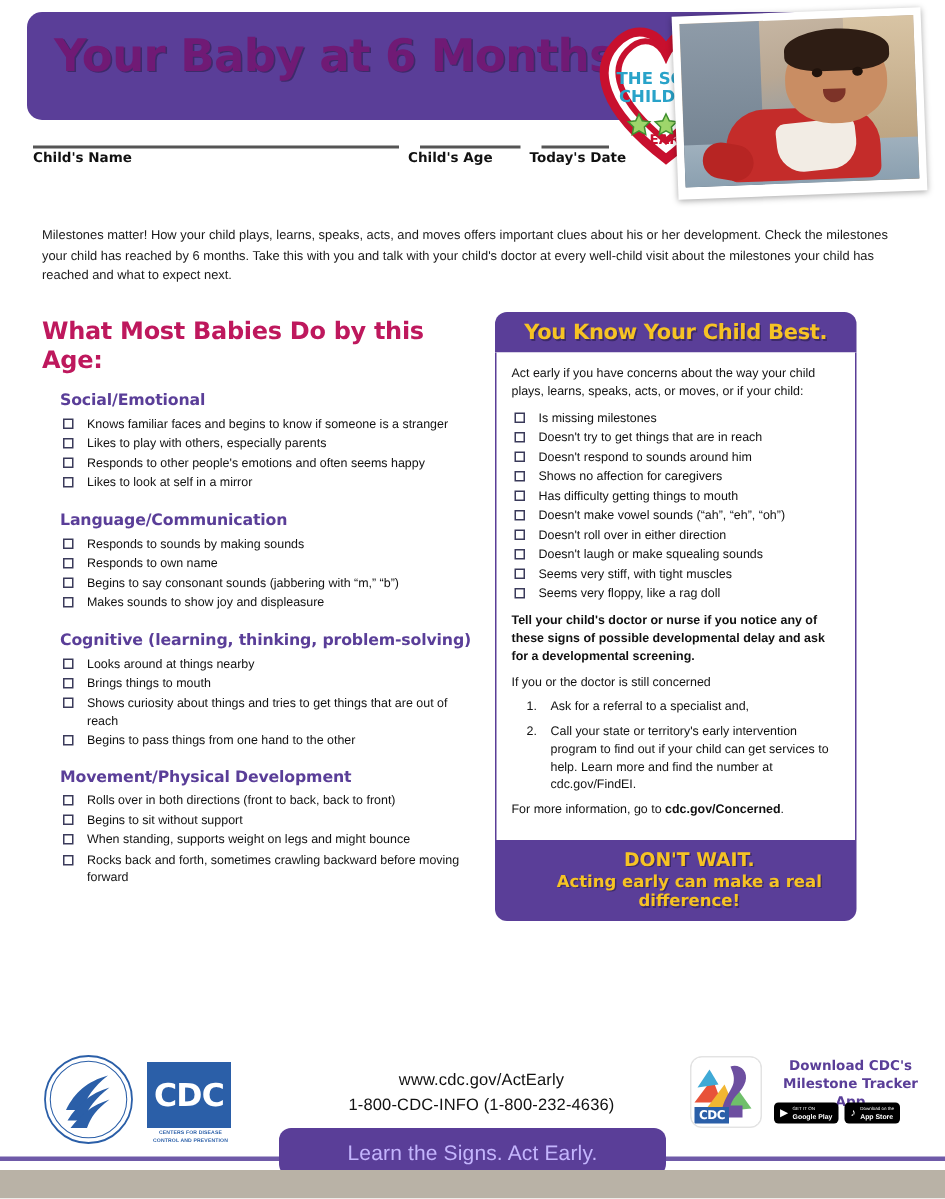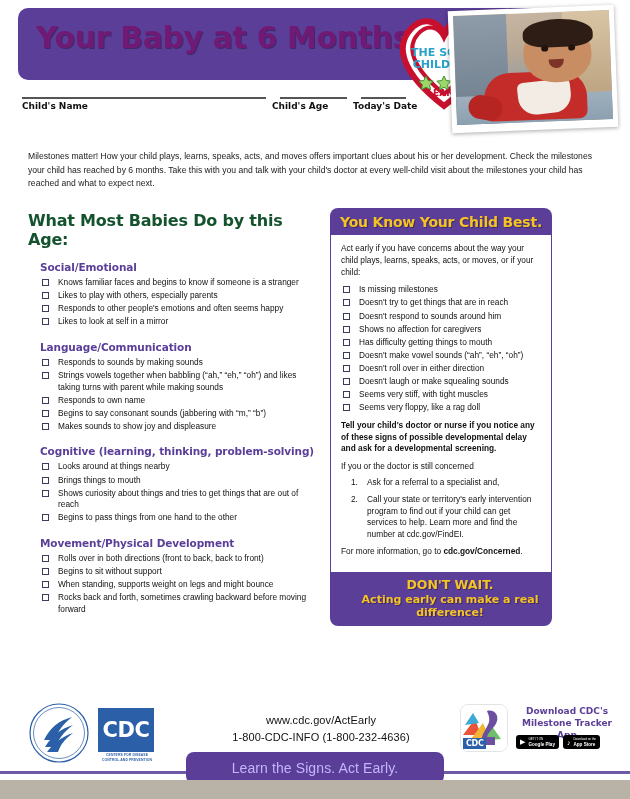--- a/index.html
+++ b/index.html
@@ -94,21 +94,21 @@
   .intro {
     position: absolute; left: 28px; top: 150px;
     width: 576px;
     font-size: 8.6px; line-height: 13.6px; color: #1a1a1a;
   }
 
   
   .col-left { position: absolute; left: 28px; top: 211px; width: 290px; }
   .left-heading {
     font-family: "DejaVu Sans", sans-serif;
-    font-weight: bold; font-size: 16px; color: #14532d;
+    font-weight: bold; font-size: 16px; color: #be185d;
     letter-spacing: -0.2px; margin-bottom: 12px;
   }
   .cat { margin-bottom: 13px; margin-left: 12px; }
   .cat-title {
     font-family: "DejaVu Sans", sans-serif;
     font-weight: bold; font-size: 10.5px; color: #5a3e98;
     margin-bottom: 4px; letter-spacing: -0.1px;
   }
   .chk-item {
     position: relative; padding-left: 18px;
@@ -117,21 +117,21 @@
   }
   .chk-item .box {
     position: absolute; left: 2px; top: 2px;
     width: 7px; height: 7px;
     border: 1px solid #3a3a5a; background: #fff;
   }
 
   
   .col-right {
     position: absolute; left: 330px; top: 208px;
-    width: 222px;
+    width: 241px;
   }
   .panel-head {
     background: #5a3e98;
     border-radius: 8px 8px 0 0;
     height: 27px;
     display: flex; align-items: center; justify-content: center;
   }
   .panel-head span {
     font-family: "DejaVu Sans", sans-serif;
     font-weight: bold; font-size: 14px; color: #f6c324;
@@ -297,21 +297,20 @@
         <div class="cat">
           <div class="cat-title">Social/Emotional</div>
           <div class="chk-item"><span class="box"></span><span>Knows familiar faces and begins to know if someone is a stranger</span></div>
           <div class="chk-item"><span class="box"></span><span>Likes to play with others, especially parents</span></div>
           <div class="chk-item"><span class="box"></span><span>Responds to other people's emotions and often seems happy</span></div>
           <div class="chk-item"><span class="box"></span><span>Likes to look at self in a mirror</span></div>
         </div>
         <div class="cat">
           <div class="cat-title">Language/Communication</div>
           <div class="chk-item"><span class="box"></span><span>Responds to sounds by making sounds</span></div>
-          <div class="chk-item"><span class="box"></span><span>Strings vowels together when babbling (“ah,” “eh,” “oh”) and likes taking turns with parent while making sounds</span></div>
           <div class="chk-item"><span class="box"></span><span>Responds to own name</span></div>
           <div class="chk-item"><span class="box"></span><span>Begins to say consonant sounds (jabbering with “m,” “b”)</span></div>
           <div class="chk-item"><span class="box"></span><span>Makes sounds to show joy and displeasure</span></div>
         </div>
         <div class="cat">
           <div class="cat-title">Cognitive (learning, thinking, problem-solving)</div>
           <div class="chk-item"><span class="box"></span><span>Looks around at things nearby</span></div>
           <div class="chk-item"><span class="box"></span><span>Brings things to mouth</span></div>
           <div class="chk-item"><span class="box"></span><span>Shows curiosity about things and tries to get things that are out of reach</span></div>
           <div class="chk-item"><span class="box"></span><span>Begins to pass things from one hand to the other</span></div>

